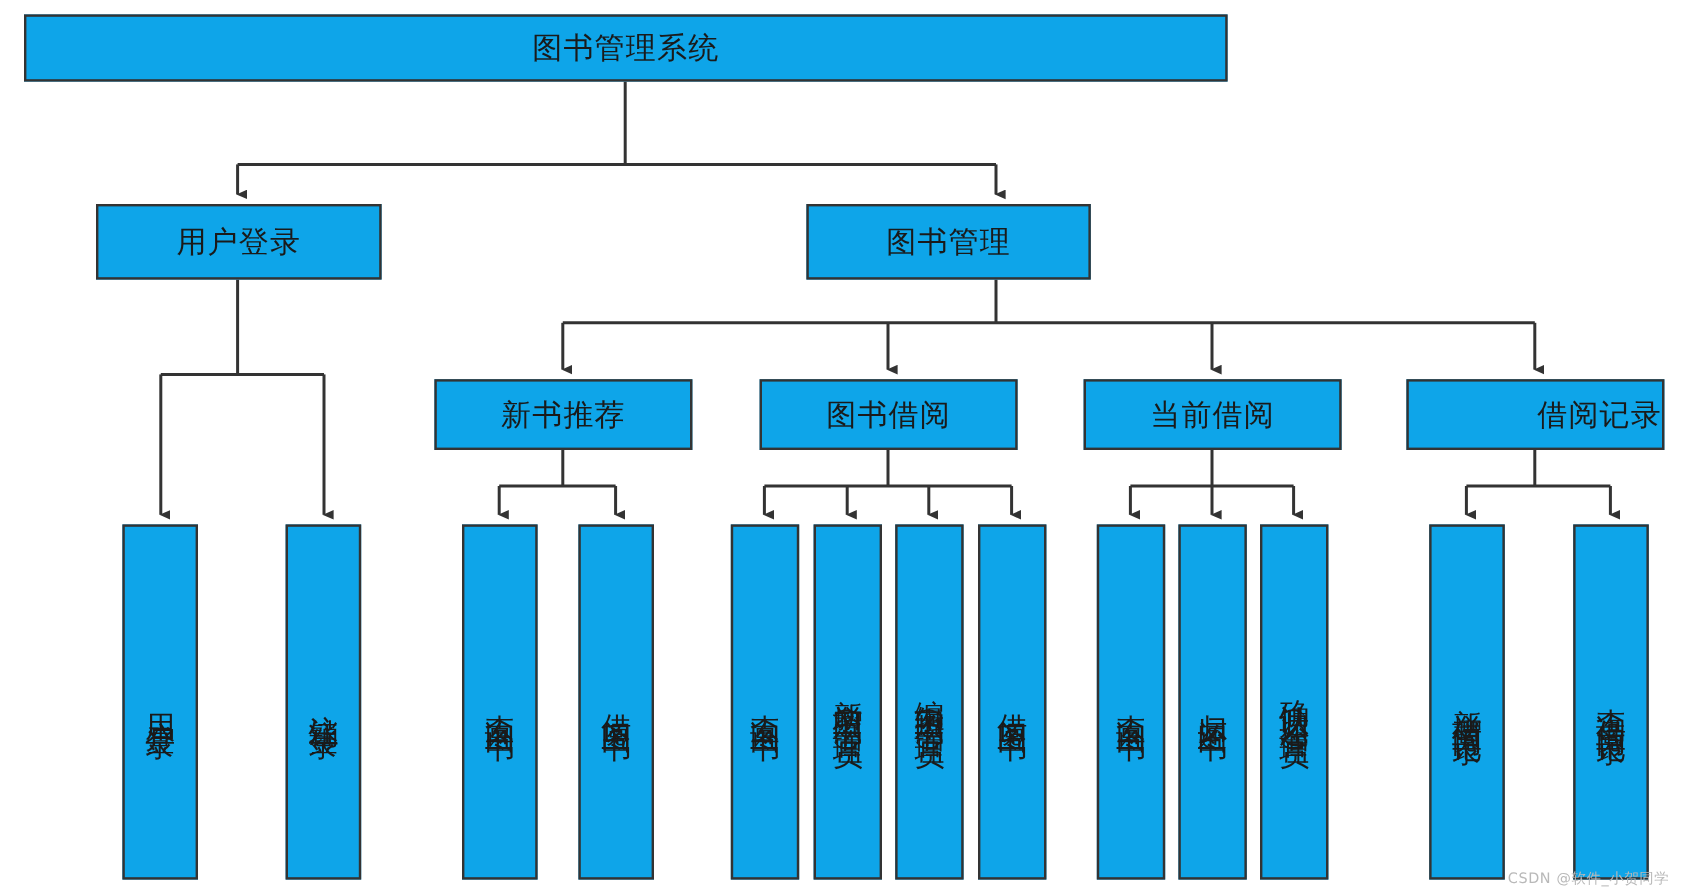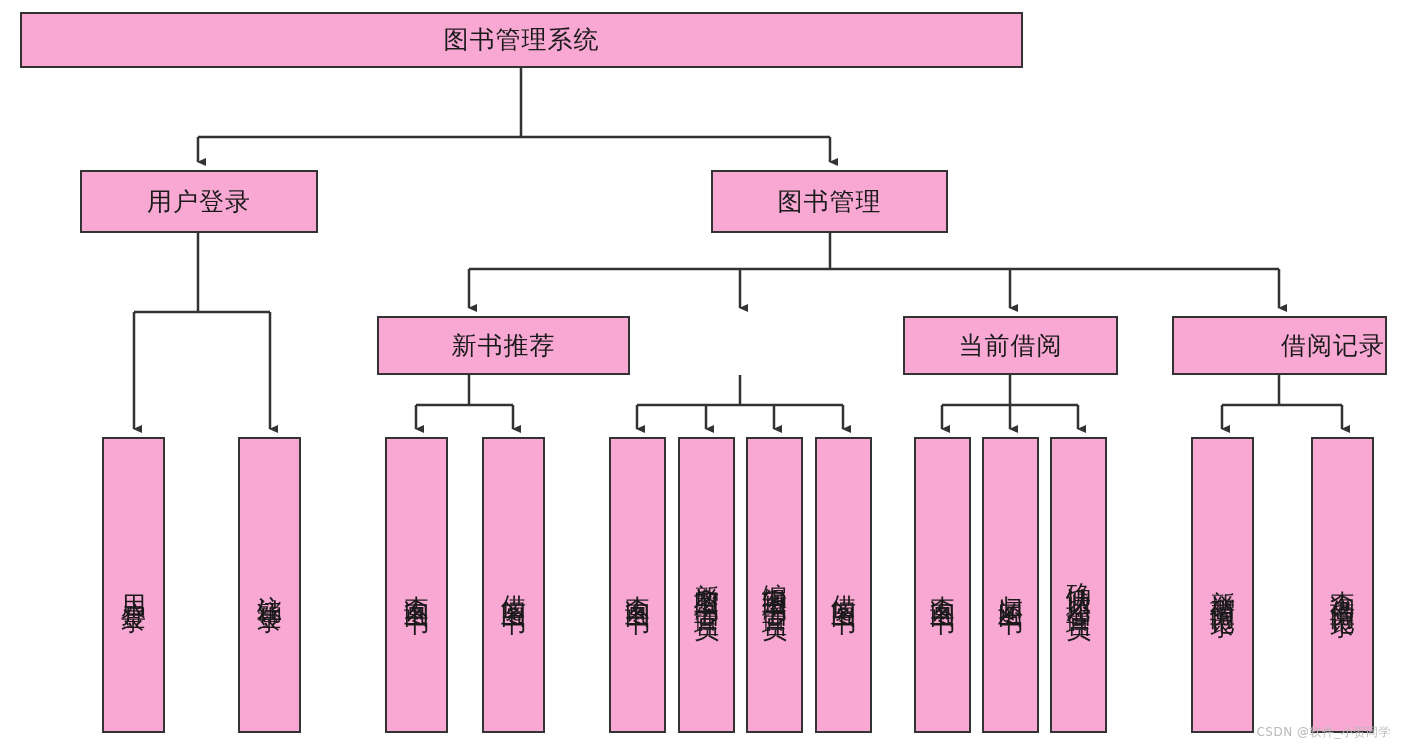--- a/index.html
+++ b/index.html
@@ -14,21 +14,21 @@
     position: relative;
     width: 1405px;
     height: 747px;
     background: #ffffff;
     overflow: hidden;
   }
   .node {
     position: absolute;
     box-sizing: border-box;
     border: 2.5px solid #333333;
-    background: #f9a8d4;
+    background: #0ea5e9;
     display: flex;
     align-items: center;
     justify-content: center;
     color: #1a1a1a;
   }
   .node.h {
     font-size: 25px;
     letter-spacing: 1px;
     line-height: 1.1;
   }
@@ -120,26 +120,29 @@
     </g>
   </svg>
 
   <div class="node h" style="left:20px; top:12px; width:1003px; height:56px;">
     <span>图书管理系统</span>
   </div>
 
   <div class="node h" style="left:80px; top:170px; width:238px; height:63px;">
     <span>用户登录</span>
   </div>
-  <div class="node h" style="left:711px; top:170px; width:237px; height:63px;">
+  <div class="node h" style="left:672px; top:170px; width:237px; height:63px;">
     <span>图书管理</span>
   </div>
 
-  <div class="node h" style="left:362px; top:316px; width:253px; height:59px;margin-left:15px;">
+  <div class="node h" style="left:362px; top:316px; width:215px; height:59px;">
     <span>新书推荐</span>
+  </div>
+  <div class="node h" style="left:633px; top:316px; width:215px; height:59px;">
+    <span>图书借阅</span>
   </div>
   <div class="node h" style="left:903px; top:316px; width:215px; height:59px;text-align:right;">
     <span>当前借阅</span>
   </div>
   <div class="node h" style="left:1172px; top:316px; width:215px; height:59px;justify-content:flex-end;">
     <span>借阅记录</span>
   </div>
 
   <div class="node v" style="left:102px; top:437px; width:63px; height:296px;">
     <span>用户登录</span>

